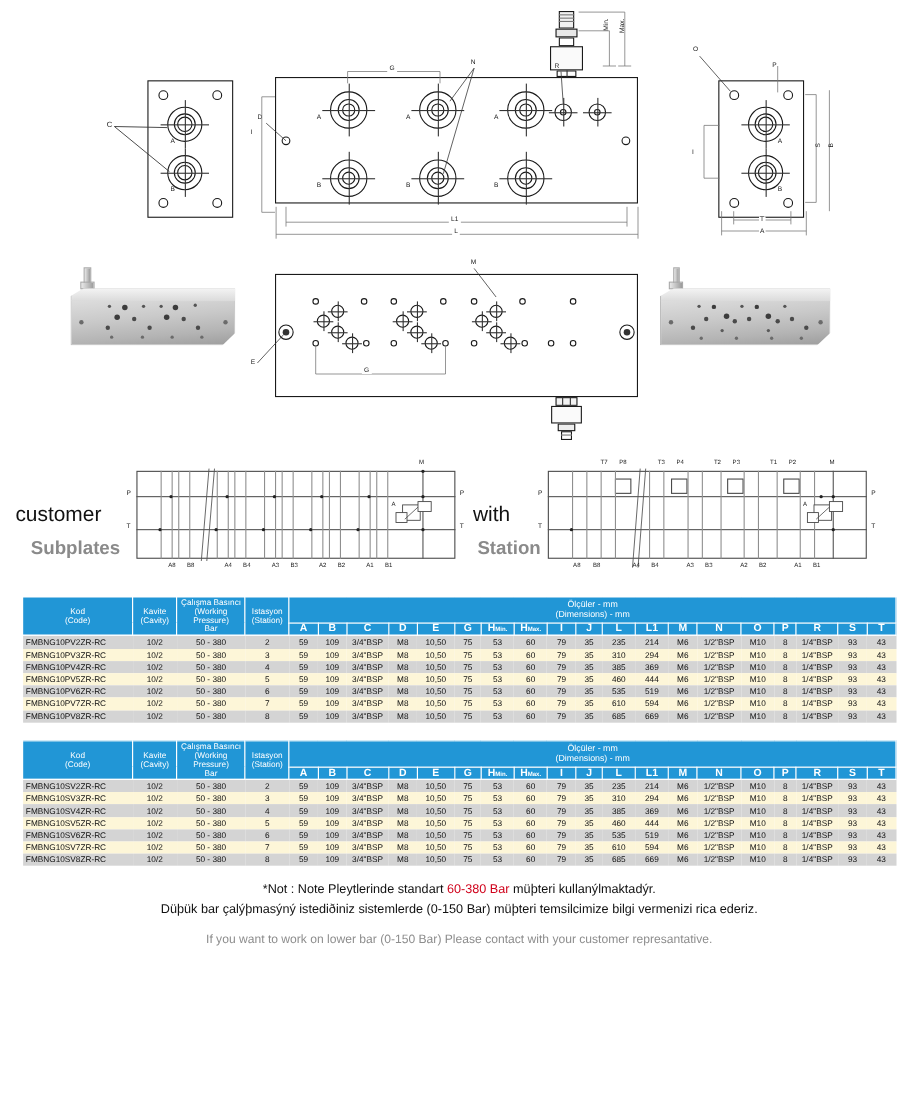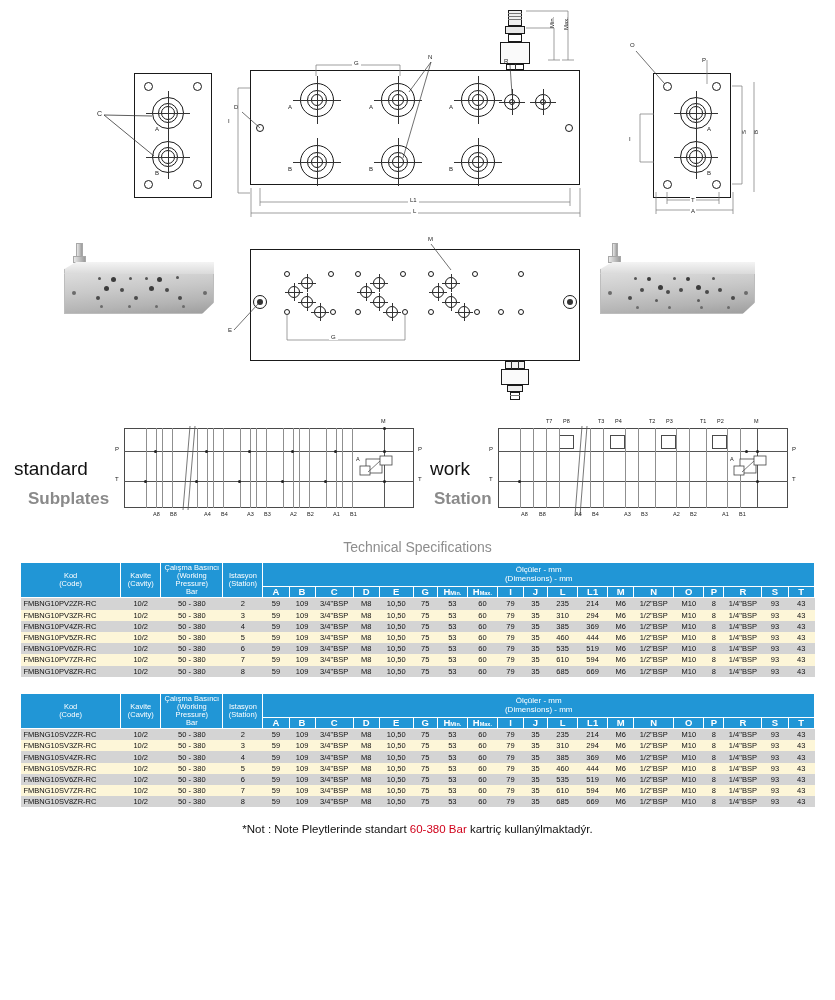--- a/index.html
+++ b/index.html
@@ -451,21 +451,21 @@
       <div class="dwg-box" style="left:507px;top:385px;width:16px;height:7px;background:#eee;"></div>
       <div class="dwg-box" style="left:510px;top:392px;width:10px;height:8px;"></div>
       <div class="dwg-thin" style="left:510px;top:395px;width:10px;height:1px;"></div>
     </div>
   </div>
 </div>
 
 <div class="schem-wrap">
 
   <div>
-    <div class="schem-label-tr" style="left:14px;top:48px;">standard</div>
+    <div class="schem-label-tr" style="left:14px;top:48px;">customer</div>
     <div class="schem-label-en" style="left:28px;top:79px;">Subplates</div>
 
     <div class="sch-box" style="left:124px;top:18px;width:290px;height:80px;"></div>
 
     <div class="sch-h" style="left:124px;top:41px;width:290px;background:#555;"></div>
     <div class="sch-h" style="left:124px;top:71px;width:290px;background:#555;"></div>
     <div class="sch-pt" style="left:115px;top:36px;">P</div>
     <div class="sch-pt" style="left:115px;top:66px;">T</div>
     <div class="sch-pt" style="left:418px;top:36px;">P</div>
     <div class="sch-pt" style="left:418px;top:66px;">T</div>
@@ -529,21 +529,21 @@
     <div class="sch-t" style="left:221px;top:101px;">B4</div>
     <div class="sch-t" style="left:247px;top:101px;">A3</div>
     <div class="sch-t" style="left:264px;top:101px;">B3</div>
     <div class="sch-t" style="left:290px;top:101px;">A2</div>
     <div class="sch-t" style="left:307px;top:101px;">B2</div>
     <div class="sch-t" style="left:333px;top:101px;">A1</div>
     <div class="sch-t" style="left:350px;top:101px;">B1</div>
   </div>
 
   <div>
-    <div class="schem-label-tr" style="left:430px;top:48px;">work</div>
+    <div class="schem-label-tr" style="left:430px;top:48px;">with</div>
     <div class="schem-label-en" style="left:434px;top:79px;">Station</div>
 
     <div class="sch-box" style="left:498px;top:18px;width:290px;height:80px;"></div>
     <div class="sch-h" style="left:498px;top:41px;width:290px;background:#555;"></div>
     <div class="sch-h" style="left:498px;top:71px;width:290px;background:#555;"></div>
     <div class="sch-pt" style="left:489px;top:36px;">P</div>
     <div class="sch-pt" style="left:489px;top:66px;">T</div>
     <div class="sch-pt" style="left:792px;top:36px;">P</div>
     <div class="sch-pt" style="left:792px;top:66px;">T</div>
 
@@ -604,21 +604,20 @@
     <div class="sch-t" style="left:624px;top:101px;">A3</div>
     <div class="sch-t" style="left:641px;top:101px;">B3</div>
     <div class="sch-t" style="left:673px;top:101px;">A2</div>
     <div class="sch-t" style="left:690px;top:101px;">B2</div>
     <div class="sch-t" style="left:722px;top:101px;">A1</div>
     <div class="sch-t" style="left:739px;top:101px;">B1</div>
   </div>
 </div>
 
 <div class="titles">
-  <div class="title-en">Technical Specifications</div>
 </div>
 
 <div class="tbl-wrap">
   <table class="spec">
     <colgroup>
       <col style="width:100px">
         <col style="width:40px">
         <col style="width:62px">
         <col style="width:40px">
       <col style="width:26px">
@@ -1115,15 +1114,17 @@
           <td>1/4"BSP</td>
           <td>93</td>
           <td>43</td>
         </tr>
       </tbody>
   </table>
 </div>
 
 <div class="notes">
   <div class="note-tr">
-    <span>*Not : Note Pleytlerinde standart </span><span class="red">60-380 Bar</span><span> kartriç kullanýlmaktadýr.</span>
+    <span>*Not : Note Pleytlerinde standart </span><span class="red">60-380 Bar</span><span> müþteri kullanýlmaktadýr.</span>
   </div>
+  <div class="note-tr">Düþük bar çalýþmasýný istediðiniz sistemlerde (0-150 Bar) müþteri temsilcimize bilgi vermenizi rica ederiz.</div>
+  <div class="note-en">If you want to work on lower bar (0-150 Bar) Please contact with your customer represantative.</div>
 </div>
 
 </body></html>

